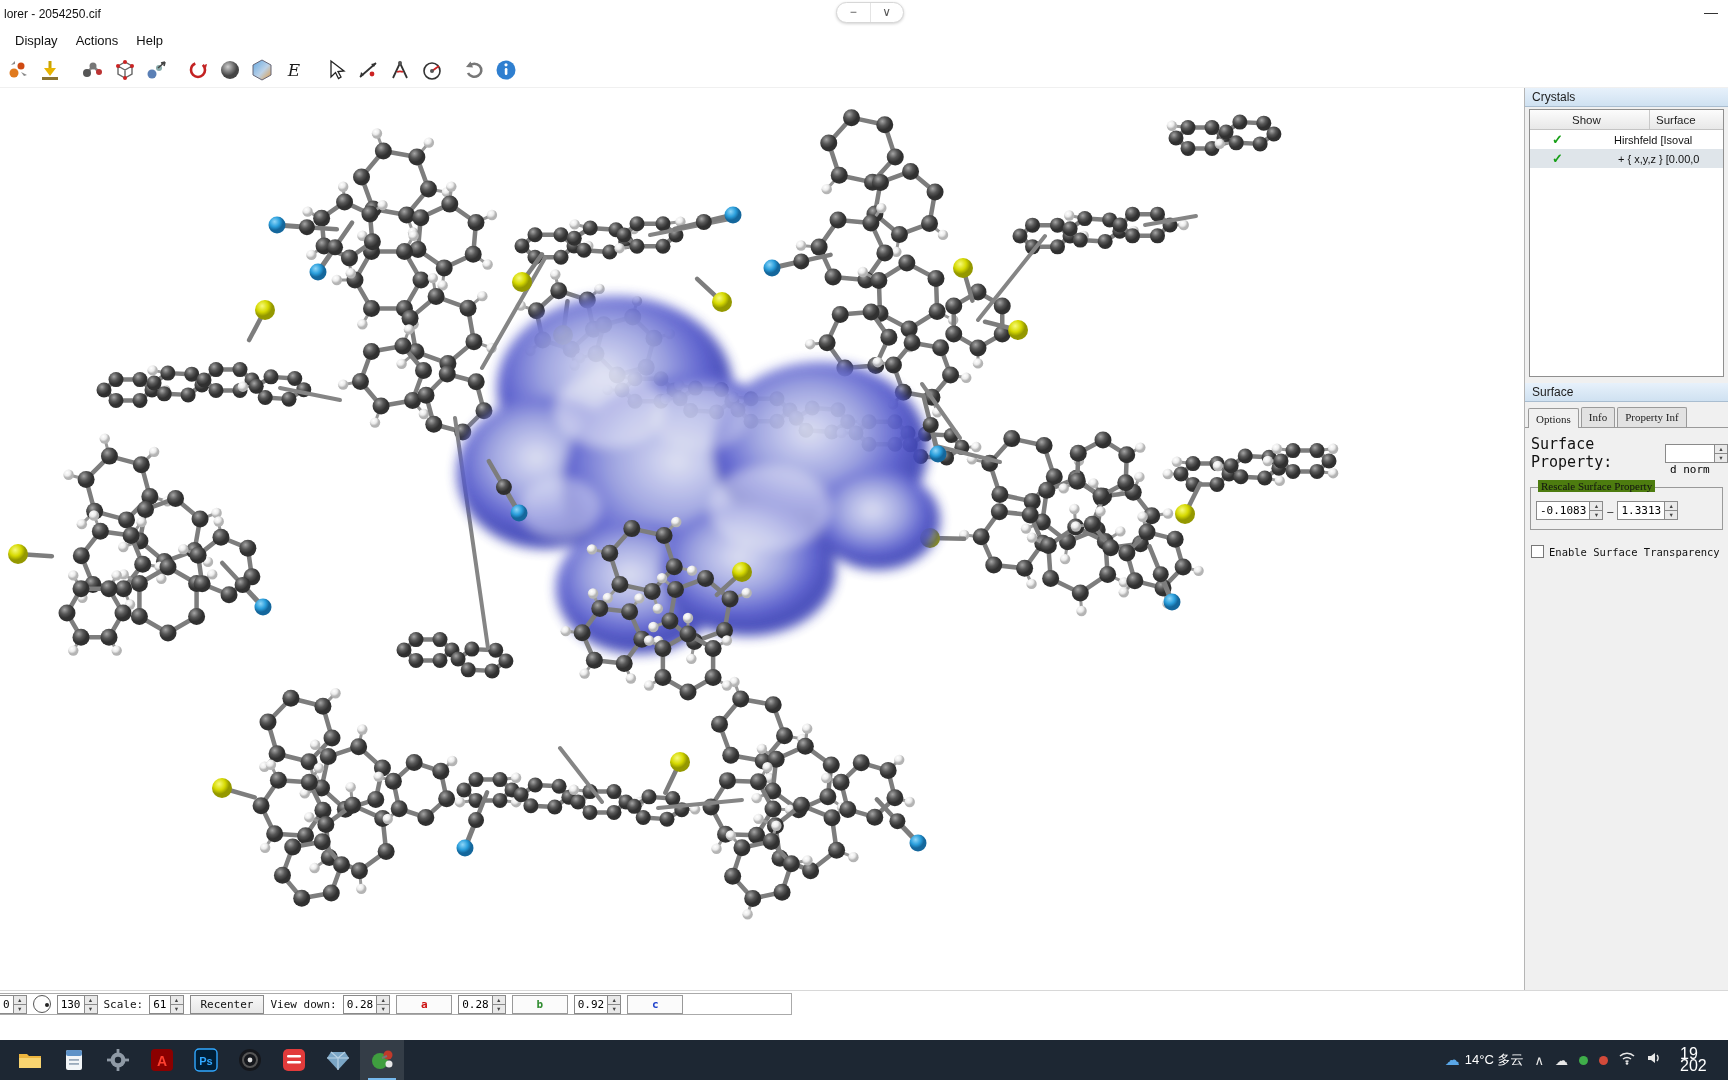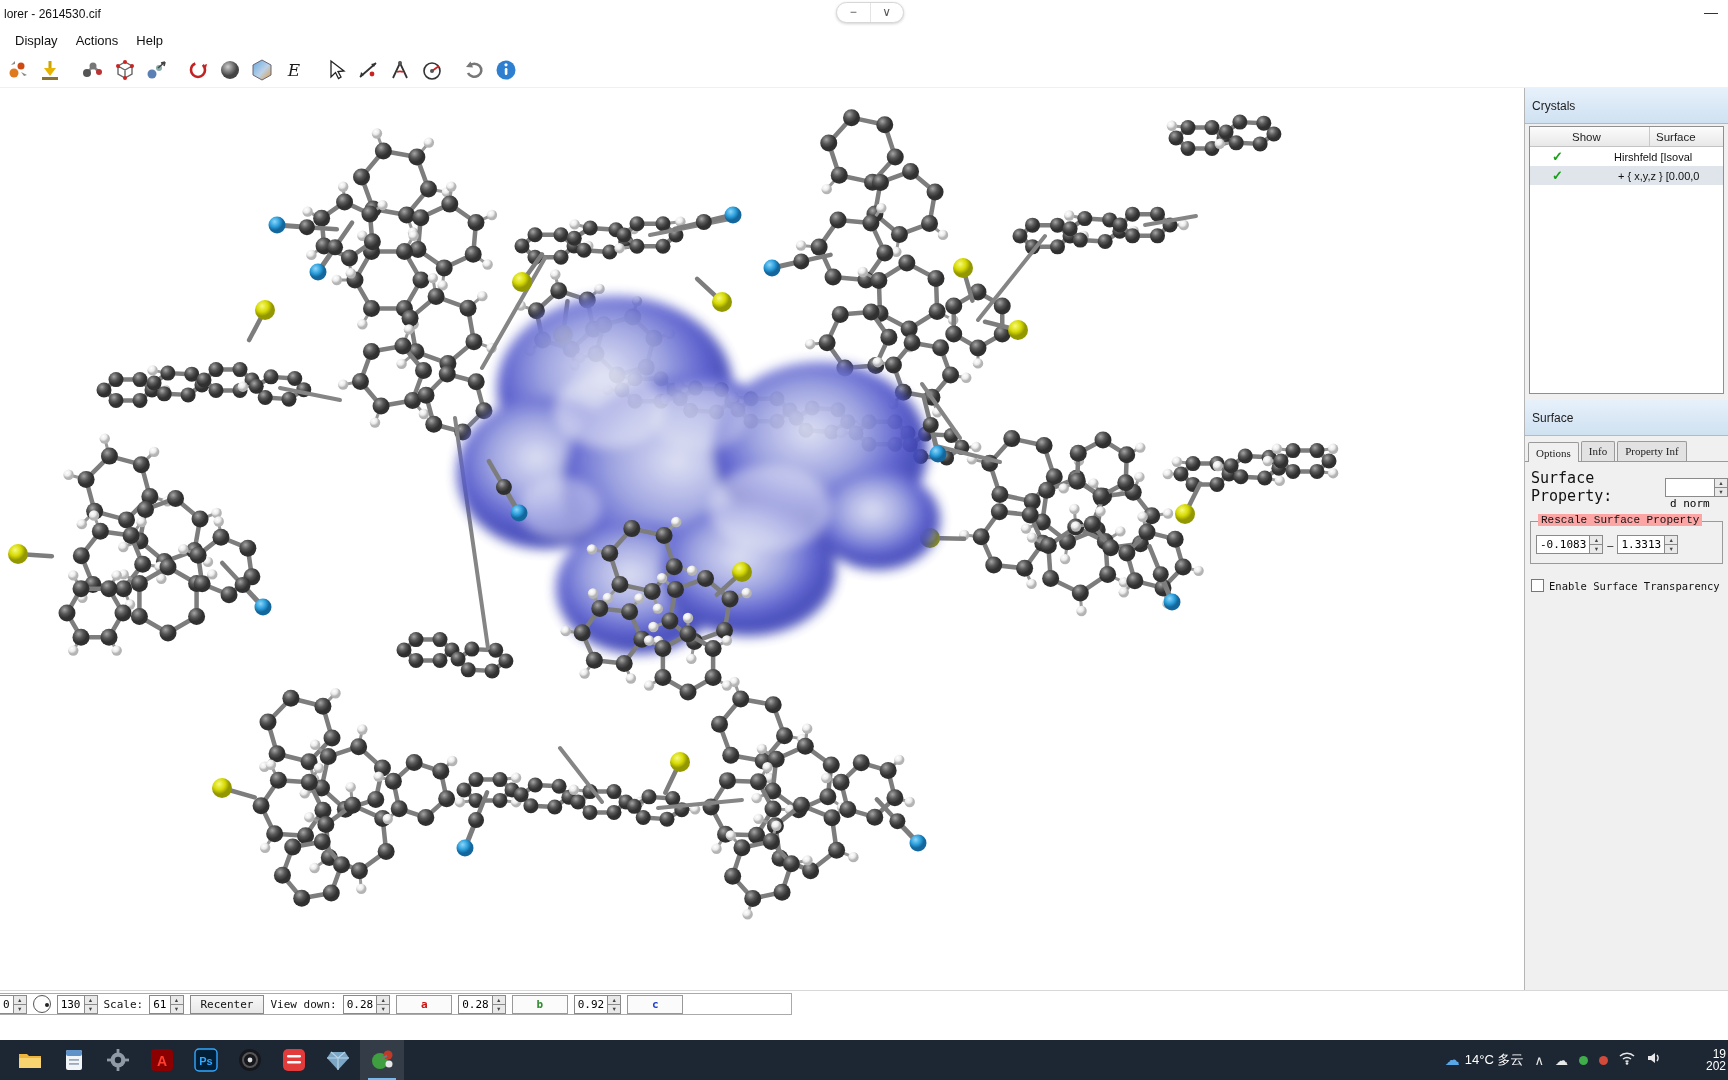--- a/index.html
+++ b/index.html
@@ -27,21 +27,21 @@
   .tb-gap{width:10px;}
   .e-label{font-family:"DejaVu Serif",serif;font-style:italic;font-size:17px;color:#1a1a1a;}
 
   
   .viewport{position:absolute;left:0;top:88px;width:1524px;height:902px;background:#fff;overflow:hidden;}
   .viewport svg{display:block;}
 
   
   .right-panel{position:absolute;left:1524px;top:88px;width:204px;height:902px;
     background:#f0f0f0;border-left:1px solid #b5b5b5;overflow:hidden;}
-  .panel-header{height:36px;background:linear-gradient(#e7f1fb,#cfe1f1);
+  .panel-header{height:19px;background:linear-gradient(#e7f1fb,#cfe1f1);
     border-bottom:1px solid #a9bdd0;display:flex;align-items:center;
     padding-left:7px;font-size:12px;color:#1c1c1c;}
   .list-box{margin:5px 4px 4px 4px;height:262px;background:#fff;border:1px solid #8f8f8f;
     font-size:11.5px;color:#111;overflow:hidden;}
   .list-item{padding:3px 5px;white-space:nowrap;}
   .table-box{margin:2px 4px 6px 4px;height:268px;background:#fff;border:1px solid #8f8f8f;overflow:hidden;}
   .tbl-head{display:flex;height:20px;background:linear-gradient(#fcfcfc,#e8e8e8);
     border-bottom:1px solid #c4c4c4;font-size:11.5px;color:#222;align-items:center;}
   .tbl-head .c1{width:84px;padding-left:6px;border-right:1px solid #c9c9c9;height:100%;display:flex;align-items:center;margin-left:36px;}
   .tbl-head .c2{flex:1;padding-left:6px;}
@@ -59,22 +59,22 @@
 
   .prop-row{display:flex;align-items:center;padding:7px 0 4px 6px;}
   .prop-row .plabel{font-family:"DejaVu Sans Mono",monospace;font-size:15px;color:#111;}
   .combo{display:flex;margin-left:6px;height:19px;background:#fff;border:1px solid #8a8a8a;}
   .combo .v{font-family:"DejaVu Sans Mono",monospace;font-size:11px;padding:18px 4px;min-width:48px;}
   .spin-btns{display:flex;flex-direction:column;width:13px;border-left:1px solid #8a8a8a;}
   .spin-btns span{flex:1;font-size:5.5px;line-height:8px;text-align:center;background:#e9e9e9;color:#444;}
   .spin-btns span:first-child{border-bottom:1px solid #8a8a8a;}
 
   .groupbox{position:relative;border:1px solid #9a9a9a;margin:12px 5px 6px 5px;padding:13px 4px 9px 5px;}
-  .gtitle{position:absolute;top:-8px;left:7px;background:#fca5a5;padding:0 3px;
-    font-family:Liberation Mono, monospace;font-size:11px;color:#111;white-space:nowrap;}
+  .gtitle{position:absolute;top:-8px;left:7px;background:#4d7c0f;padding:0 3px;
+    font-family:Liberation Serif, serif;font-size:11px;color:#111;white-space:nowrap;}
   .range-row{display:flex;align-items:center;}
   .spin{display:inline-flex;height:19px;background:#fff;border:1px solid #8a8a8a;}
   .spin .v{font-family:"DejaVu Sans Mono",monospace;font-size:11px;padding:2px 3px;}
   .range-dash{font-size:11px;margin:0 4px;color:#111;}
 
   .check-row{display:flex;align-items:center;padding:9px 0 0 6px;}
   .checkbox{width:13px;height:13px;border:1px solid #777;background:#fff;margin-right:5px;flex:none;}
   .check-label{font-family:"DejaVu Sans Mono",monospace;font-size:10.5px;color:#111;white-space:nowrap;}
 
   
@@ -98,27 +98,27 @@
   .tb-apps{display:flex;align-items:center;height:100%;padding-left:8px;}
   .app-slot{width:44px;height:100%;display:flex;align-items:center;justify-content:center;position:relative;}
   .app-slot.active{background:rgba(255,255,255,.10);}
   .app-slot.active::after{content:"";position:absolute;left:8px;bottom:0;width:28px;height:2px;background:#76b9ed;}
   .tray{margin-left:auto;display:flex;align-items:center;gap:11px;height:100%;padding-right:66px;}
   .weather{display:flex;align-items:center;gap:5px;color:#fff;font-size:13px;white-space:nowrap;}
   .weather .wicon{color:#5aa7e8;font-size:15px;}
   .tray-glyph{color:#e8e8e8;font-size:13px;}
   .dot-green{width:9px;height:9px;border-radius:50%;background:#3fae4a;}
   .dot-red{width:9px;height:9px;border-radius:50%;background:#d24a3a;}
-  .clock{position:absolute;right:2px;top:8px;color:#fff;font-size:12px;line-height:12px;text-align:right;width:30px;}
+  .clock{position:absolute;right:18px;top:8px;color:#fff;font-size:16px;line-height:12px;text-align:left;width:30px;}
 </style>
 </head>
 <body>
 
 <div class="titlebar">
-  <span class="title-text">lorer - 2614530.cif</span>
+  <span class="title-text">lorer - 2054250.cif</span>
   <div class="pill">
     <span>−</span>
     <span>∨</span>
   </div>
   <span class="win-min">—</span>
 </div>
 
 <div class="menubar">
   <span class="menu-item">Display</span>
   <span class="menu-item">Actions</span>

